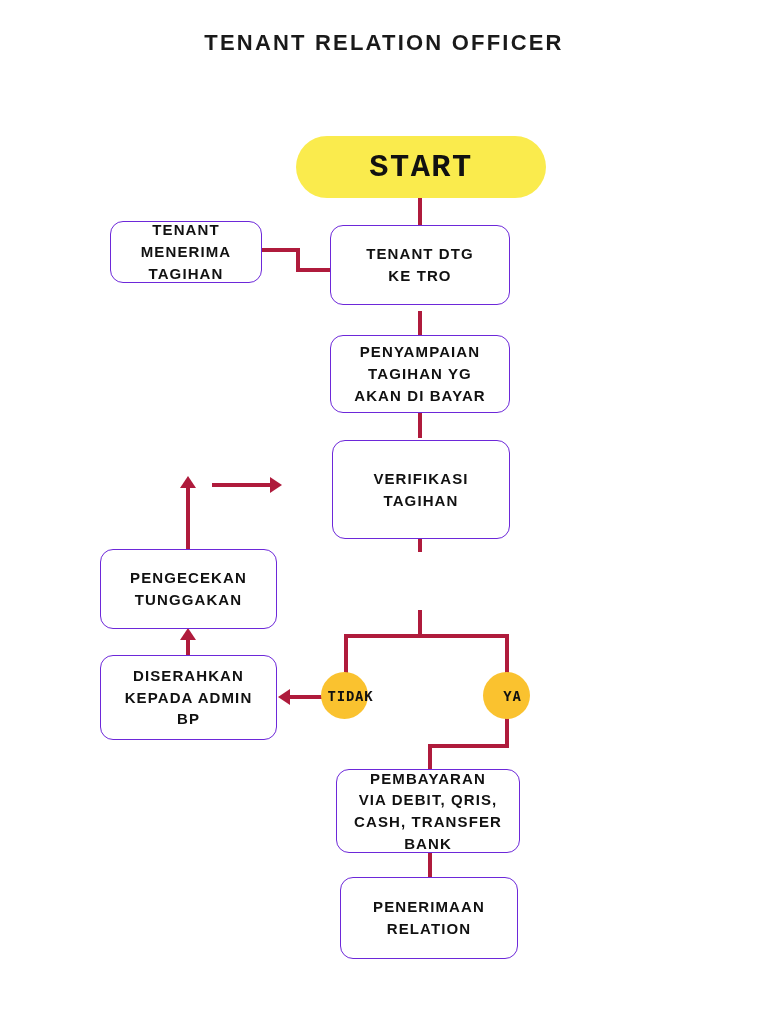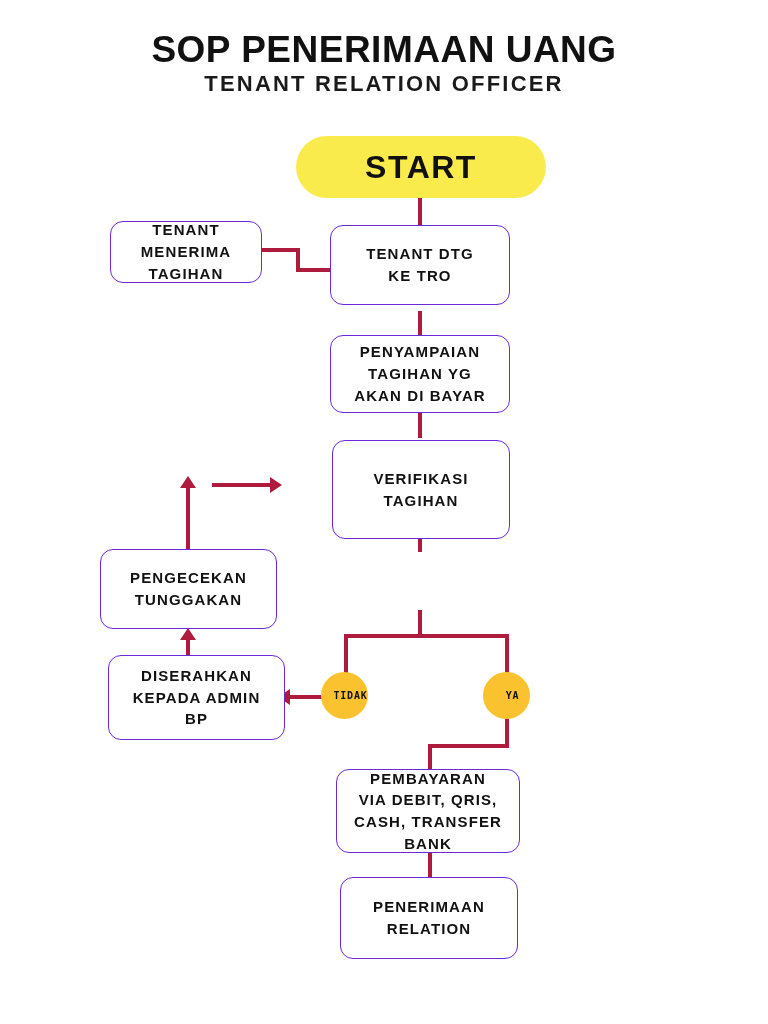--- a/index.html
+++ b/index.html
@@ -96,21 +96,21 @@
   .badge {
     position: absolute;
     background: #FAC22F;
     border-radius: 50%;
     display: flex;
     align-items: center;
     justify-content: center;
     z-index: 7;
   }
   .badge .badge-label {
-    font-size: 10px;
+    font-size: 14px;
     font-weight: bold;
     letter-spacing: 0.8px;
     color: #111111;
     font-family: "DejaVu Sans Mono", monospace;
     padding-left: 12px;
   }
 
   
   .conn {
     position: absolute;
@@ -142,21 +142,20 @@
     border-bottom: 8px solid transparent;
     border-left: 12px solid #AF1B3C;
   }
 </style>
 </head>
 <body>
 
 <div id="canvas">
 
   <div class="header">
-    <div class="title-main">SOP PENERIMAAN UANG</div>
     <div class="title-sub">TENANT RELATION OFFICER</div>
   </div>
 
   <div class="conn v" style="left:418px; top:195px; height:32px;"></div>
 
   <div class="conn h" style="left:260px; top:248px; width:40px;"></div>
   <div class="conn v" style="left:296px; top:248px; height:24px;"></div>
   <div class="conn h" style="left:296px; top:268px; width:38px;"></div>
 
   <div class="conn v" style="left:418px; top:311px; height:26px;"></div>
@@ -180,21 +179,21 @@
 
   <div class="conn v" style="left:186px; top:638px; height:20px;"></div>
   <div class="arrow up" style="left:180px; top:628px;"></div>
 
   <div class="conn v" style="left:505px; top:718px; height:30px;"></div>
   <div class="conn h" style="left:428px; top:744px; width:81px;"></div>
   <div class="conn v" style="left:428px; top:744px; height:27px;"></div>
 
   <div class="conn v" style="left:428px; top:851px; height:28px;"></div>
 
-  <div class="pill start" style="left:296px; top:136px; width:250px; height:62px;">
+  <div class="pill start" style="left:296px; top:136px; width:250px; height:62px;font-family:Liberation Mono, monospace;">
     <span class="pill-label">START</span>
   </div>
 
   <div class="node" style="left:330px; top:225px; width:180px; height:80px;">
     <span class="node-label">TENANT DTG
 KE TRO</span>
   </div>
 
   <div class="node" style="left:110px; top:221px; width:152px; height:62px;">
     <span class="node-label">TENANT
@@ -215,21 +214,21 @@
 
 
   <div class="badge" style="left:321px; top:672px; width:47px; height:47px;">
     <span class="badge-label">TIDAK</span>
   </div>
 
   <div class="badge" style="left:483px; top:672px; width:47px; height:47px;">
     <span class="badge-label">YA</span>
   </div>
 
-  <div class="node" style="left:108px; top:655px; width:177px; height:85px;">
+  <div class="node" style="left:100px; top:655px; width:177px; height:85px;">
     <span class="node-label">DISERAHKAN
 KEPADA ADMIN
 BP</span>
   </div>
 
   <div class="node" style="left:100px; top:549px; width:177px; height:80px;">
     <span class="node-label">PENGECEKAN
 TUNGGAKAN</span>
   </div>
 

